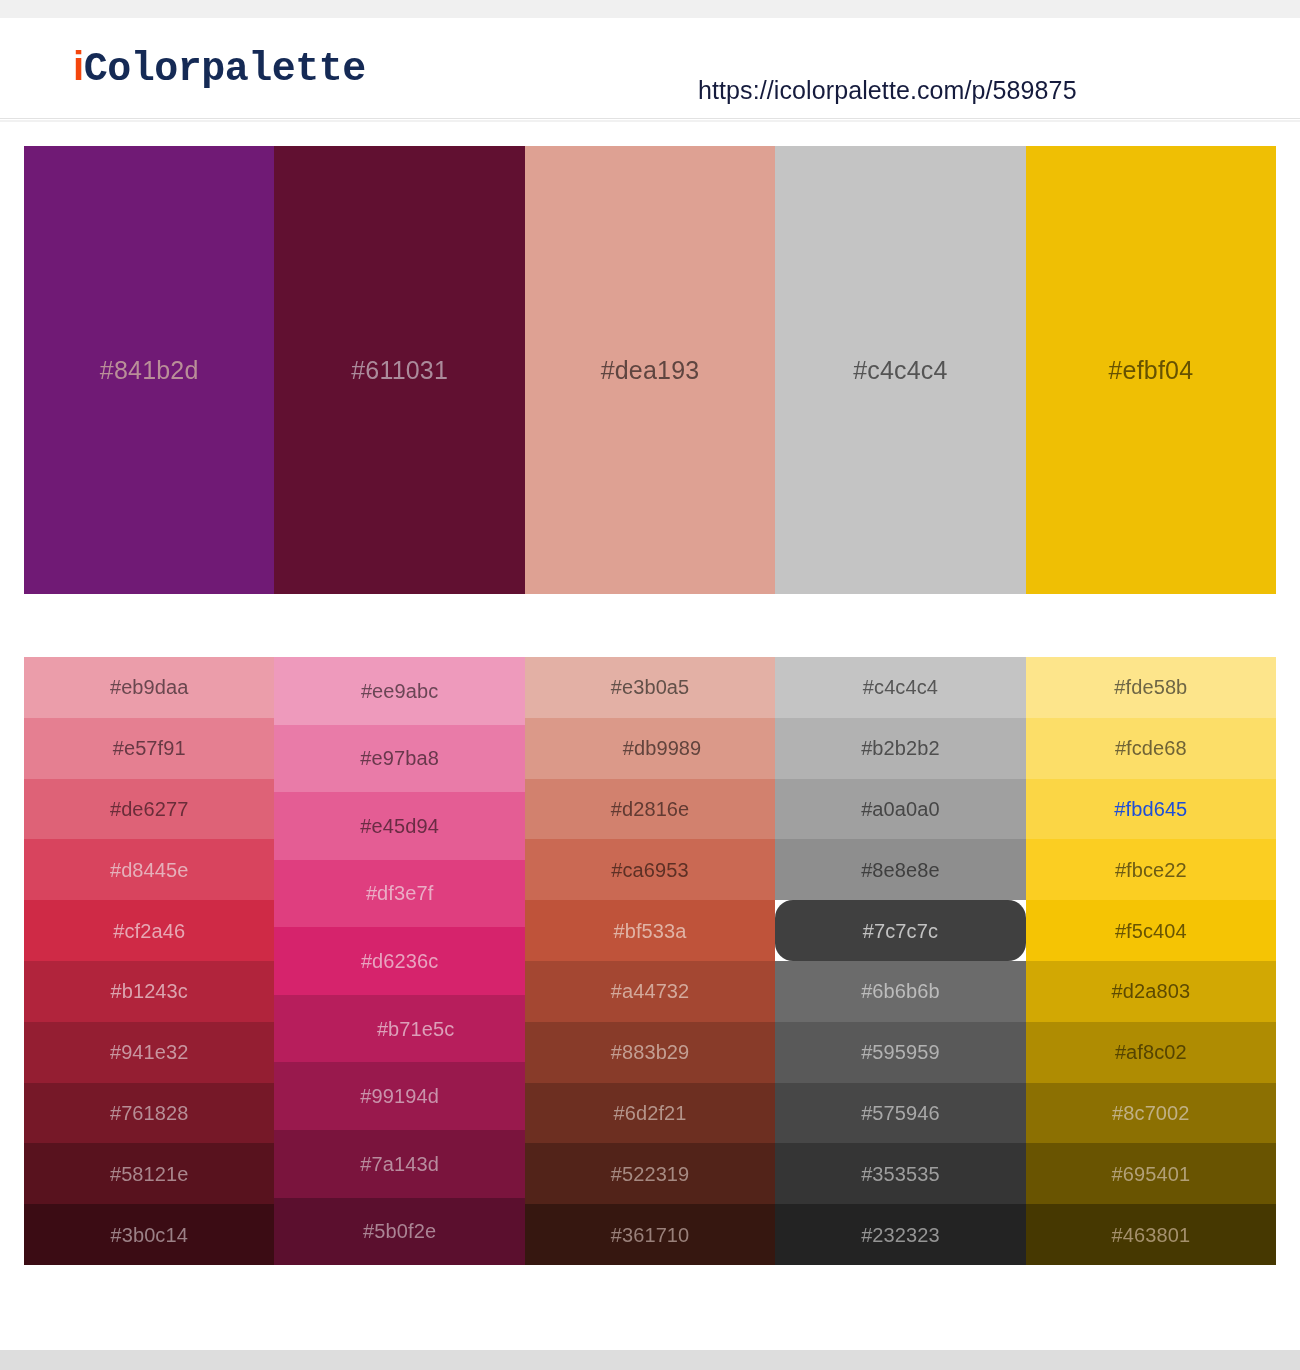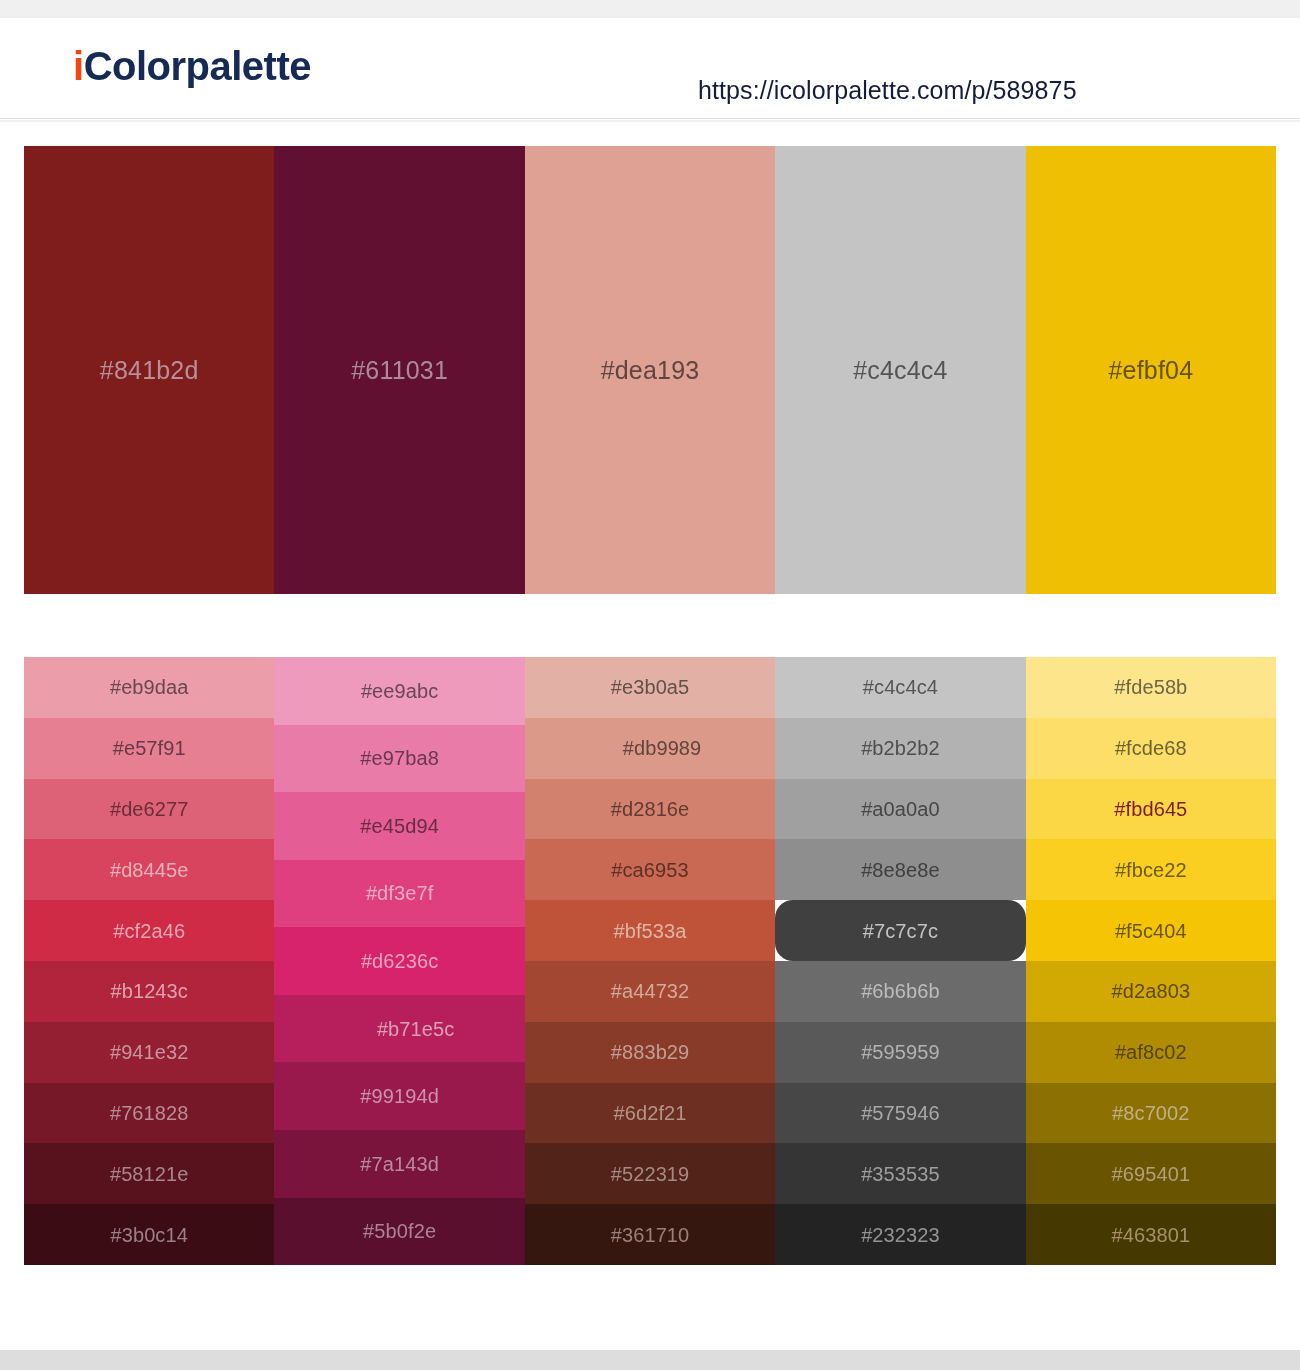--- a/index.html
+++ b/index.html
@@ -42,21 +42,21 @@
     position: absolute;
     left: 73px;
     top: 28px;
     font-size: 40px;
     font-weight: bold;
     letter-spacing: -0.5px;
     white-space: nowrap;
     line-height: 1;
   }
   .logo .logo-i { color: #f4460d; }
-  .logo .logo-rest { color: #152a55; }
+  .logo .logo-rest { color: #152a55; font-family: Liberation Mono, monospace; }
 
   .url {
     position: absolute;
     left: 698px;
     top: 60px;
     font-size: 25px;
     color: #151b3d;
     white-space: nowrap;
     line-height: 1;
     letter-spacing: 0.1px;
@@ -139,21 +139,21 @@
 
   <div class="header">
     <div class="logo">
       <span class="logo-i" style="color: rgb(244, 70, 13);">i</span><span class="logo-rest" style="color: rgb(21, 42, 85);">Colorpalette</span>
     </div>
     <div class="url">https://icolorpalette.com/p/589875</div>
   </div>
   <div class="header-rule"></div>
 
   <div class="main-palette">
-    <div class="main-swatch" style="background: #7f1d1d;">
+    <div class="main-swatch" style="background: #701a75;">
       <span class="hexlabel" style="color: rgb(185, 143, 152);">#841b2d</span>
     </div>
     <div class="main-swatch" style="background: rgb(97, 16, 49);">
       <span class="hexlabel" style="color: rgb(171, 139, 155);">#611031</span>
     </div>
     <div class="main-swatch" style="background: rgb(222, 161, 147);">
       <span class="hexlabel" style="color: rgb(95, 69, 64);">#dea193</span>
     </div>
     <div class="main-swatch" style="background: rgb(196, 196, 196);">
       <span class="hexlabel" style="color: rgb(84, 84, 84);">#c4c4c4</span>
@@ -295,21 +295,21 @@
     </div>
 
     <div class="grid-col">
       <div class="grid-cell" style="background: rgb(253, 229, 139);">
           <span class="hexlabel" style="color: rgb(110, 102, 69);">#fde58b</span>
         </div>
       <div class="grid-cell" style="background: rgb(252, 222, 104);">
           <span class="hexlabel" style="color: rgb(111, 99, 54);">#fcde68</span>
         </div>
       <div class="grid-cell" style="background: rgb(251, 214, 69);">
-          <span class="hexlabel" style="color: #7f1d1d;">#fbd645</span>
+          <span class="hexlabel" style="color: #1d4ed8;">#fbd645</span>
         </div>
       <div class="grid-cell" style="background: rgb(251, 206, 34);">
           <span class="hexlabel" style="color: rgb(110, 92, 20);">#fbce22</span>
         </div>
       <div class="grid-cell" style="background: rgb(245, 196, 4);">
           <span class="hexlabel" style="color: rgb(106, 85, 3);">#f5c404</span>
         </div>
       <div class="grid-cell" style="background: rgb(210, 168, 3);">
           <span class="hexlabel" style="color: rgb(93, 74, 2);">#d2a803</span>
         </div>

